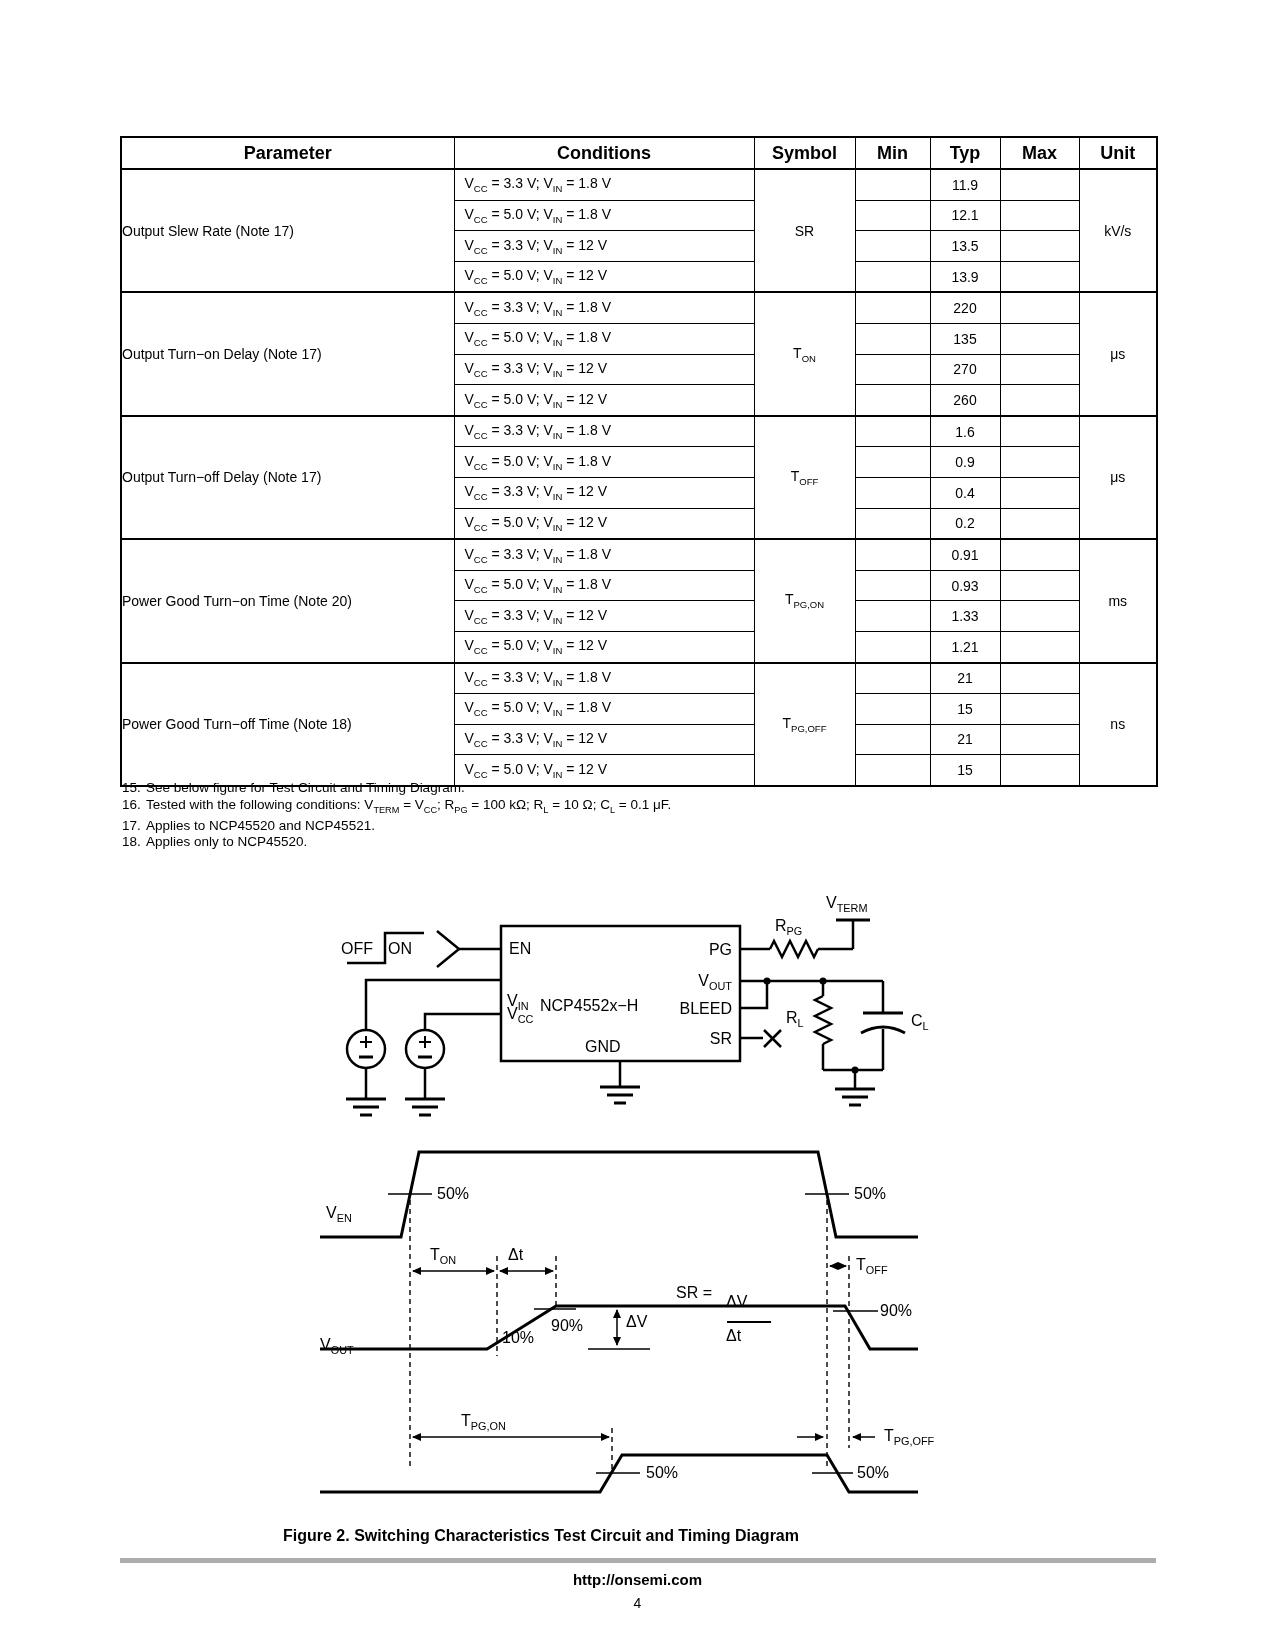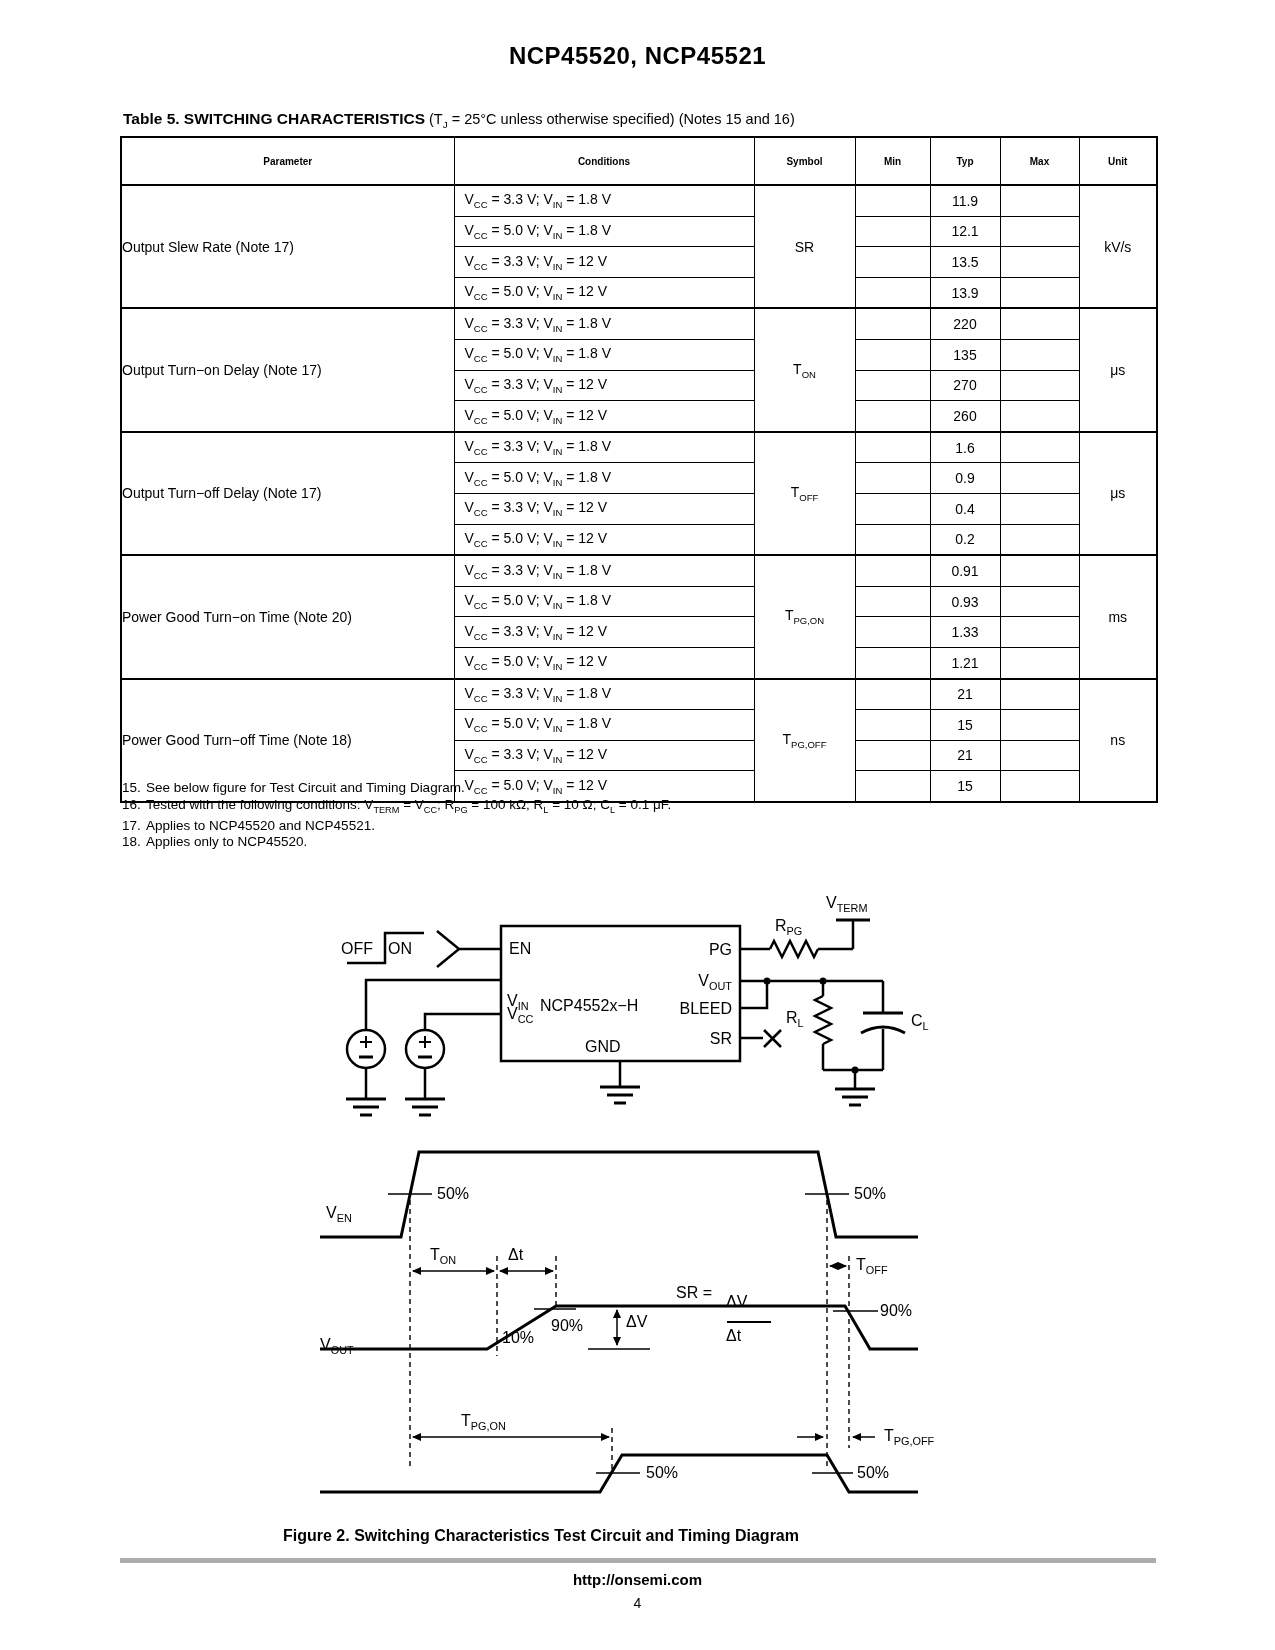--- a/index.html
+++ b/index.html
@@ -7,21 +7,21 @@
         font-family:"Liberation Sans","DejaVu Sans",sans-serif;color:#000;overflow:hidden;}
   .abs{position:absolute;}
   sub{font-size:68%;}
   
   .doc-title{top:42px;left:0;width:1275px;text-align:center;font-size:24px;font-weight:bold;letter-spacing:.5px;}
   .tbl-caption{top:110px;left:123px;font-size:14.5px;white-space:nowrap;}
   .tbl-caption b{font-size:15.5px;}
   
   .dtable{position:absolute;top:136px;left:120px;border-collapse:collapse;table-layout:fixed;
           width:1036px;border:2px solid #000;font-size:14px;}
-  .dtable th{border:1px solid #000;border-bottom:2px solid #000;font-size:10px;font-weight:bold;height:30px;padding:8px;}
+  .dtable th{border:1px solid #000;border-bottom:2px solid #000;font-size:18px;font-weight:bold;height:30px;padding:0;}
   .dtable td{border:1px solid #000;height:29.6px;padding:0 2px;vertical-align:middle;}
   .dtable tr.gstart td{border-top:2px solid #000;}
   td.param{text-align:left;padding-left:0;}
   td.cond{text-align:left;padding-left:10px;}
   td.sym,td.typ,td.unit,td.min,td.max{text-align:center;}
   
   .notes{top:780px;left:122px;width:920px;font-size:13.5px;line-height:16.5px;}
   .note{white-space:nowrap;}
   .note .n{display:inline-block;min-width:24px;}
   
@@ -33,26 +33,21 @@
   .footer-bar{top:1558px;left:120px;width:1036px;height:5px;background:#adadad;}
   .footer-url{top:1571px;left:0;width:1275px;text-align:center;font-size:15px;font-weight:bold;}
   .footer-page{top:1595px;left:0;width:1275px;text-align:center;font-size:14px;}
   svg.art{position:absolute;top:0;left:0;pointer-events:none;}
 </style>
 </head>
 <body>
 
 <div class="page">
 
-  <div class="abs doc-title">NCP45520, NCP45521</div>
-
-  <div class="abs tbl-caption">
-    <b>Table 5. SWITCHING CHARACTERISTICS</b>
-    <span>(T<sub>J</sub> = 25°C unless otherwise specified) (Notes 15 and 16)</span>
-  </div>
+
 
   <table class="dtable">
     <colgroup>
       <col style="width:333px">
         <col style="width:300px">
         <col style="width:101px">
       <col style="width:75px">
         <col style="width:70px">
         <col style="width:79px">
         <col style="width:78px">

